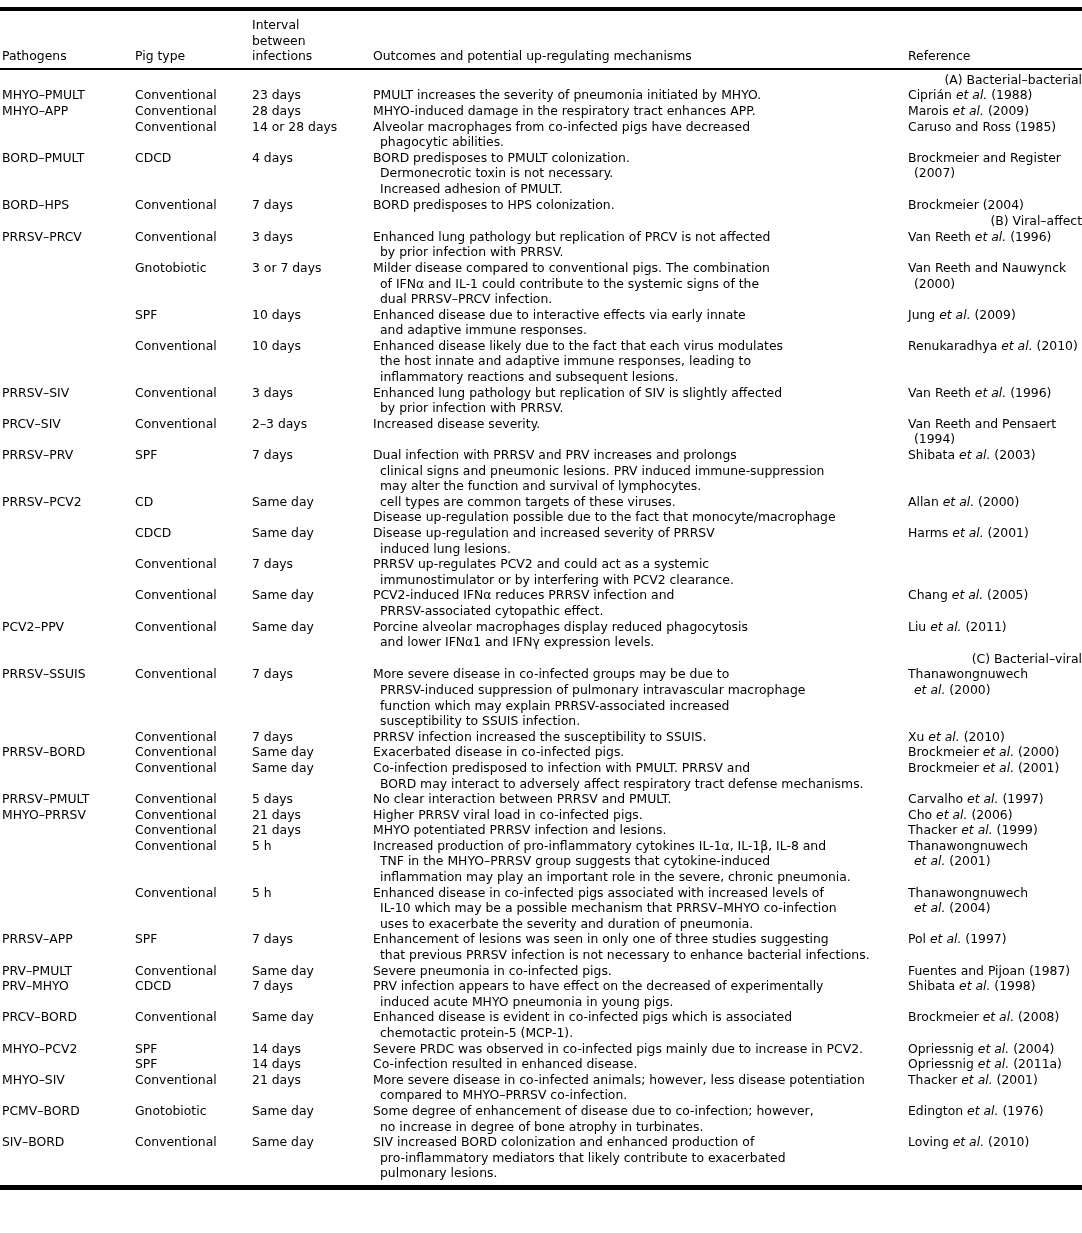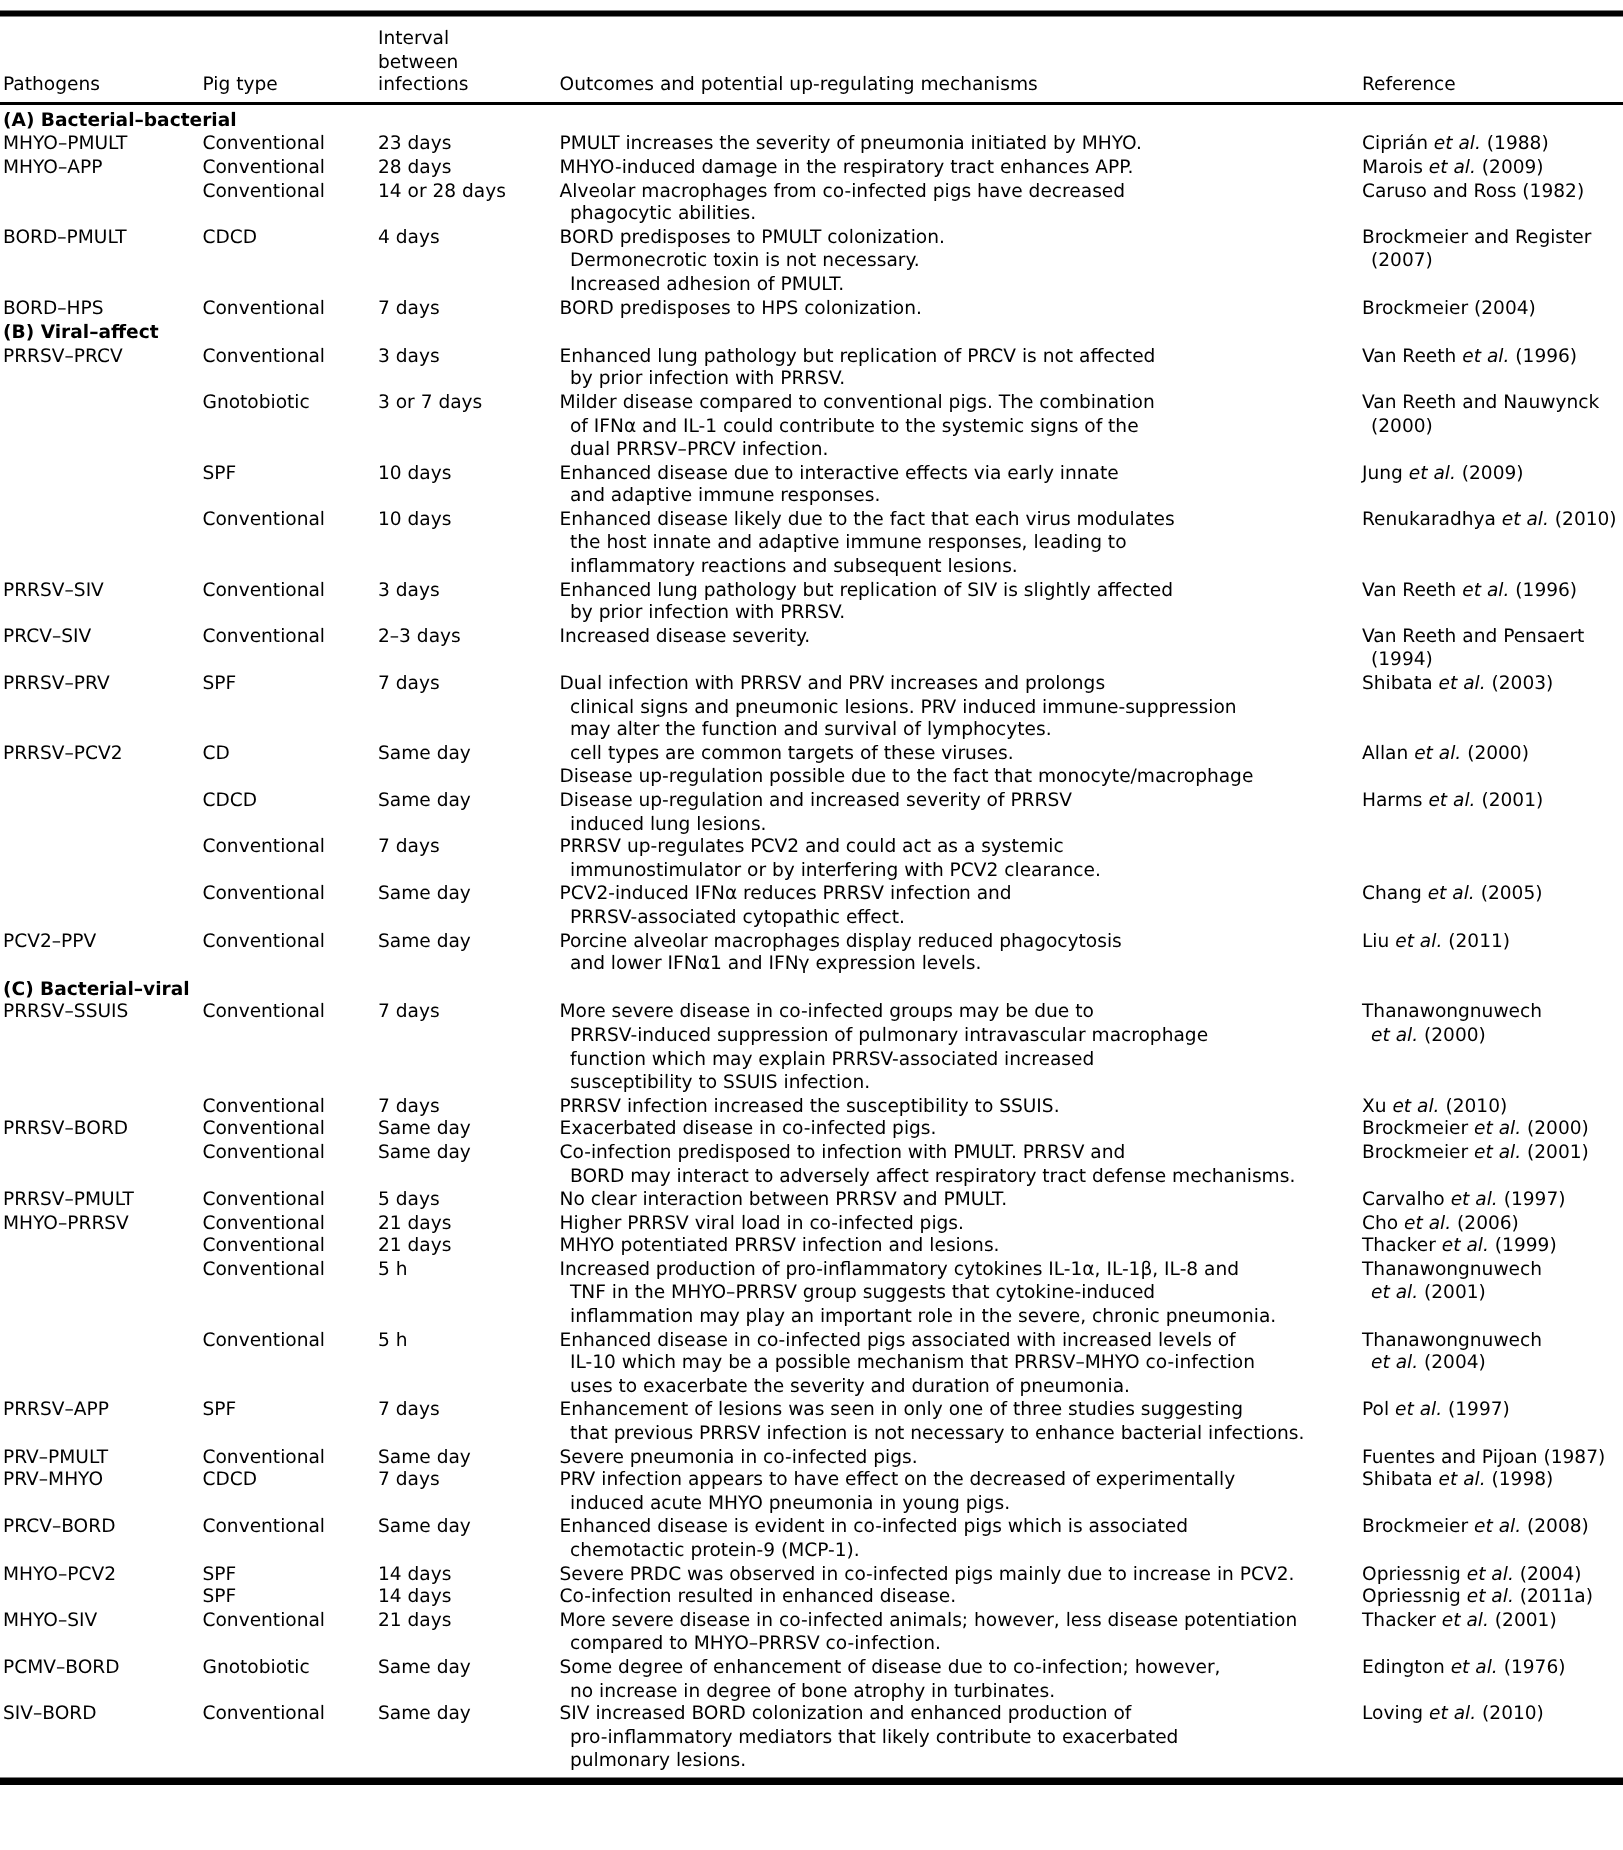--- a/index.html
+++ b/index.html
@@ -20,21 +20,21 @@
   .rule-bottom { border-top:5px solid #000; margin:4px 0 0 -2px; width:1082px; }
 
   .grid {
     display:grid;
     grid-template-columns:133px 117px 121px 535px 1fr;
     column-gap:0;
   }
   .header-row { align-items:end; padding-top:6px; }
   .header-cell { white-space:pre-line; padding-bottom:1px; }
 
-  .section-label { font-weight:bold; margin-top:1px; }
+  .section-label { font-weight:normal; margin-top:1px;text-align:right; }
 
   .row { }
   .cell { }
   .line { white-space:nowrap; }
   .line.cont { padding-left:7px; }
   .cell-ref .line.cont { padding-left:6px; }
   i { font-style:italic; }
 </style>
 </head>
 <body>
@@ -96,21 +96,21 @@
           <div class="line">Conventional</div>
         </div>
         <div class="cell">
           <div class="line">14 or 28 days</div>
         </div>
         <div class="cell">
           <div class="line">Alveolar macrophages from co-infected pigs have decreased</div>
           <div class="line cont">phagocytic abilities.</div>
         </div>
         <div class="cell cell-ref">
-          <div class="line">Caruso and Ross (1982)</div>
+          <div class="line">Caruso and Ross (1985)</div>
         </div>
       </div>
       <div class="grid row">
         <div class="cell">
           <div class="line">BORD–PMULT</div>
         </div>
         <div class="cell">
           <div class="line">CDCD</div>
         </div>
         <div class="cell">
@@ -562,21 +562,21 @@
           <div class="line">PRCV–BORD</div>
         </div>
         <div class="cell">
           <div class="line">Conventional</div>
         </div>
         <div class="cell">
           <div class="line">Same day</div>
         </div>
         <div class="cell">
           <div class="line">Enhanced disease is evident in co-infected pigs which is associated</div>
-          <div class="line cont">chemotactic protein-9 (MCP-1).</div>
+          <div class="line cont">chemotactic protein-5 (MCP-1).</div>
         </div>
         <div class="cell cell-ref">
           <div class="line">Brockmeier <i>et al.</i> (2008)</div>
         </div>
       </div>
       <div class="grid row">
         <div class="cell">
           <div class="line">MHYO–PCV2</div>
         </div>
         <div class="cell">

